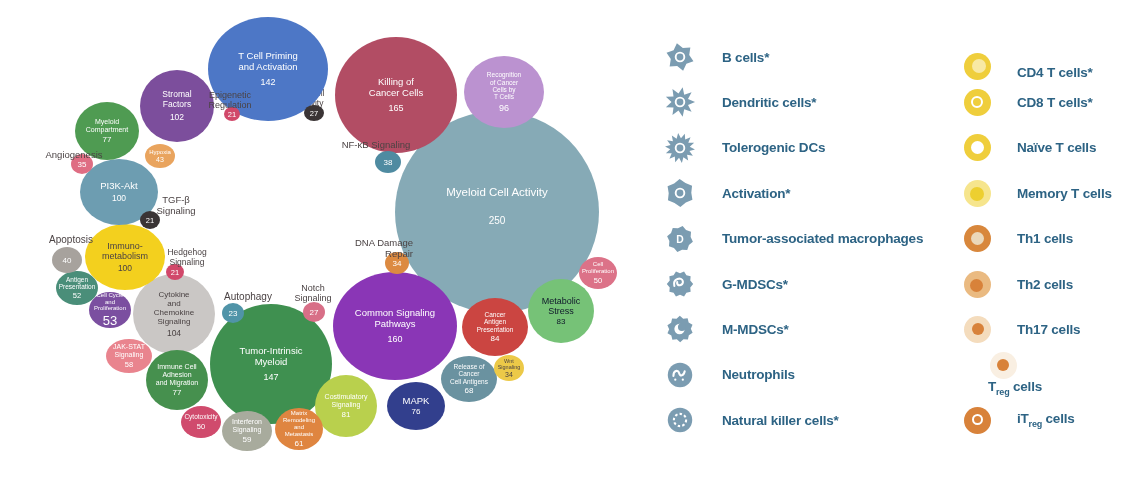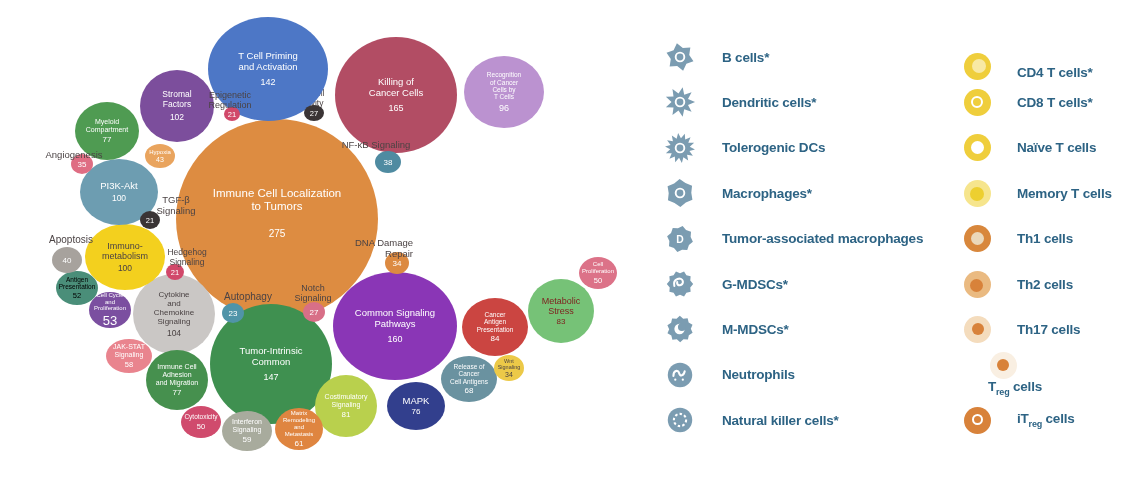--- a/index.html
+++ b/index.html
@@ -19,45 +19,44 @@
   .lrow .lbl{margin-left:26px;font-weight:bold;font-size:13.5px;color:#2d6384;letter-spacing:-0.2px;white-space:nowrap;}
   .lrow .lbl sub{font-size:9px;}
   .marker{width:27px;height:27px;border-radius:50%;position:relative;flex:0 0 27px;margin-left:2px;}
   .marker .minner{position:absolute;border-radius:50%;}
 </style>
 </head>
 <body>
 
 <div class="stage">
   <div class="chart">
-      <div class="bubble" style="left: 176px; top: 119px; width: 202px; height: 200px; background: rgb(221, 140, 65); color: rgb(255, 255, 255);">
+      <div class="bubble" style="left: 395px; top: 111px; width: 204px; height: 202px; background: rgb(134, 170, 182); color: rgb(255, 255, 255);">
         <div class="stack" style="transform: translateY(-6px);">
-          <div class="bub-label" style="font-size: 11.5px;">Immune Cell Localization
-to Tumors</div>
-          <div style="font-size: 10px; margin-top: 16px;">275</div>
+          <div class="bub-label" style="font-size: 11.5px;">Myeloid Cell Activity</div>
+          <div style="font-size: 10px; margin-top: 16px;">250</div>
         </div>
       </div>
       <div class="bubble" style="left: 333px; top: 272px; width: 124px; height: 108px; background: rgb(138, 54, 182); color: #ffffff;">
         <div class="stack">
           <div class="bub-label" style="font-size: 9.5px;">Common Signaling
 Pathways</div>
           <div style="font-size: 9px; margin-top: 5px;">160</div>
         </div>
       </div>
       <div class="bubble" style="left: 335px; top: 37px; width: 122px; height: 116px; background: rgb(178, 77, 100); color: rgb(255, 255, 255);">
         <div class="stack">
           <div class="bub-label" style="font-size: 9.5px;">Killing of
 Cancer Cells</div>
           <div style="font-size: 9px; margin-top: 5px;">165</div>
         </div>
       </div>
       <div class="bubble" style="left: 210px; top: 304px; width: 122px; height: 120px; background: rgb(63, 144, 80); color: rgb(255, 255, 255);">
         <div class="stack">
           <div class="bub-label" style="font-size: 9.5px;">Tumor-Intrinsic
-Common</div>
+Myeloid</div>
           <div style="font-size: 9px; margin-top: 5px;">147</div>
         </div>
       </div>
       <div class="bubble" style="left: 208px; top: 17px; width: 120px; height: 104px; background: rgb(77, 119, 198); color: rgb(255, 255, 255); text-align: center;">
         <div class="stack">
           <div class="bub-label" style="font-size: 9.5px;">T Cell Priming
 and Activation</div>
           <div style="font-size: 9px; margin-top: 5px;">142</div>
         </div>
       </div>
@@ -100,21 +99,21 @@
         </div>
       </div>
       <div class="bubble" style="left: 462px; top: 298px; width: 66px; height: 58px; background: rgb(203, 69, 65); color: rgb(255, 255, 255);">
         <div class="stack">
           <div class="bub-label" style="font-size: 6.5px;">Cancer
 Antigen
 Presentation</div>
           <div style="font-size: 8px; margin-top: 1px;">84</div>
         </div>
       </div>
-      <div class="bubble" style="left: 528px; top: 279px; width: 66px; height: 64px; background: rgb(118, 194, 119); color: #7f1d1d;">
+      <div class="bubble" style="left: 528px; top: 279px; width: 66px; height: 64px; background: rgb(118, 194, 119); color: #0f172a;">
         <div class="stack">
           <div class="bub-label" style="font-size: 9px;">Metabolic
 Stress</div>
           <div style="font-size: 8px; margin-top: 1px;">83</div>
         </div>
       </div>
       <div class="bubble" style="left: 75px; top: 102px; width: 64px; height: 58px; background: rgb(79, 155, 82); color: rgb(255, 255, 255);">
         <div class="stack">
           <div class="bub-label" style="font-size: 7px;">Myeloid
 Compartment</div>
@@ -174,21 +173,21 @@
         </div>
       </div>
       <div class="bubble" style="left: 89px; top: 292px; width: 42px; height: 36px; background: rgb(123, 79, 160); color: rgb(255, 255, 255);">
         <div class="stack">
           <div class="bub-label" style="font-size: 6px;">Cell Cycle
 and
 Proliferation</div>
           <div style="font-size: 13px; margin-top: 1px;">53</div>
         </div>
       </div>
-      <div class="bubble" style="left: 56px; top: 271px; width: 42px; height: 34px; background: rgb(74, 142, 121); color: #000000;">
+      <div class="bubble" style="left: 56px; top: 271px; width: 42px; height: 34px; background: rgb(74, 142, 121); color: #ffffff;">
         <div class="stack">
           <div class="bub-label" style="font-size: 6.5px;">Antigen
 Presentation</div>
           <div style="font-size: 7.5px; margin-top: 1px;">52</div>
         </div>
       </div>
       <div class="bubble" style="left: 181px; top: 406px; width: 40px; height: 32px; background: rgb(208, 75, 109); color: rgb(255, 255, 255);">
         <div class="stack">
           <div class="bub-label" style="font-size: 6.5px;">Cytotoxicity</div>
           <div style="font-size: 7.5px; margin-top: 1px;">50</div>
@@ -291,21 +290,21 @@
           </span>
           <span class="lbl">Tolerogenic DCs</span>
         </div>
         <div class="lrow" style="top: 170.2px; left: 4px;">
           <span class="ic">
             <svg width="32" height="32" viewBox="0 0 34 34">
               <polygon points="30.2,24.2 23.2,27.2 17.4,32.0 11.2,27.5 4.2,24.8 5.0,17.3 3.8,9.8 10.8,6.8 16.6,2.0 22.8,6.5 29.8,9.2 29.0,16.7" fill="#7b9cb1"></polygon>
               <circle cx="17" cy="17" r="4.6" fill="none" stroke="#fff" stroke-width="2"></circle>
             </svg>
           </span>
-          <span class="lbl">Macrophages*</span>
+          <span class="lbl">Activation*</span>
         </div>
         <div class="lrow" style="top: 215.6px; left: 4px;">
           <span class="ic">
             <svg width="32" height="32" viewBox="0 0 34 34">
               <polygon points="30.7,19.8 26.5,23.4 24.7,28.7 19.2,28.3 14.2,30.7 10.6,26.5 5.3,24.7 5.7,19.2 3.3,14.2 7.5,10.6 9.3,5.3 14.8,5.7 19.8,3.3 23.4,7.5 28.7,9.3 28.3,14.8" fill="#7b9cb1"></polygon>
               <text x="17" y="21" font-size="11" font-weight="bold" fill="#fff" text-anchor="middle" font-family="Liberation Sans, sans-serif">D</text>
             </svg>
           </span>
           <span class="lbl">Tumor-associated macrophages</span>
         </div>

